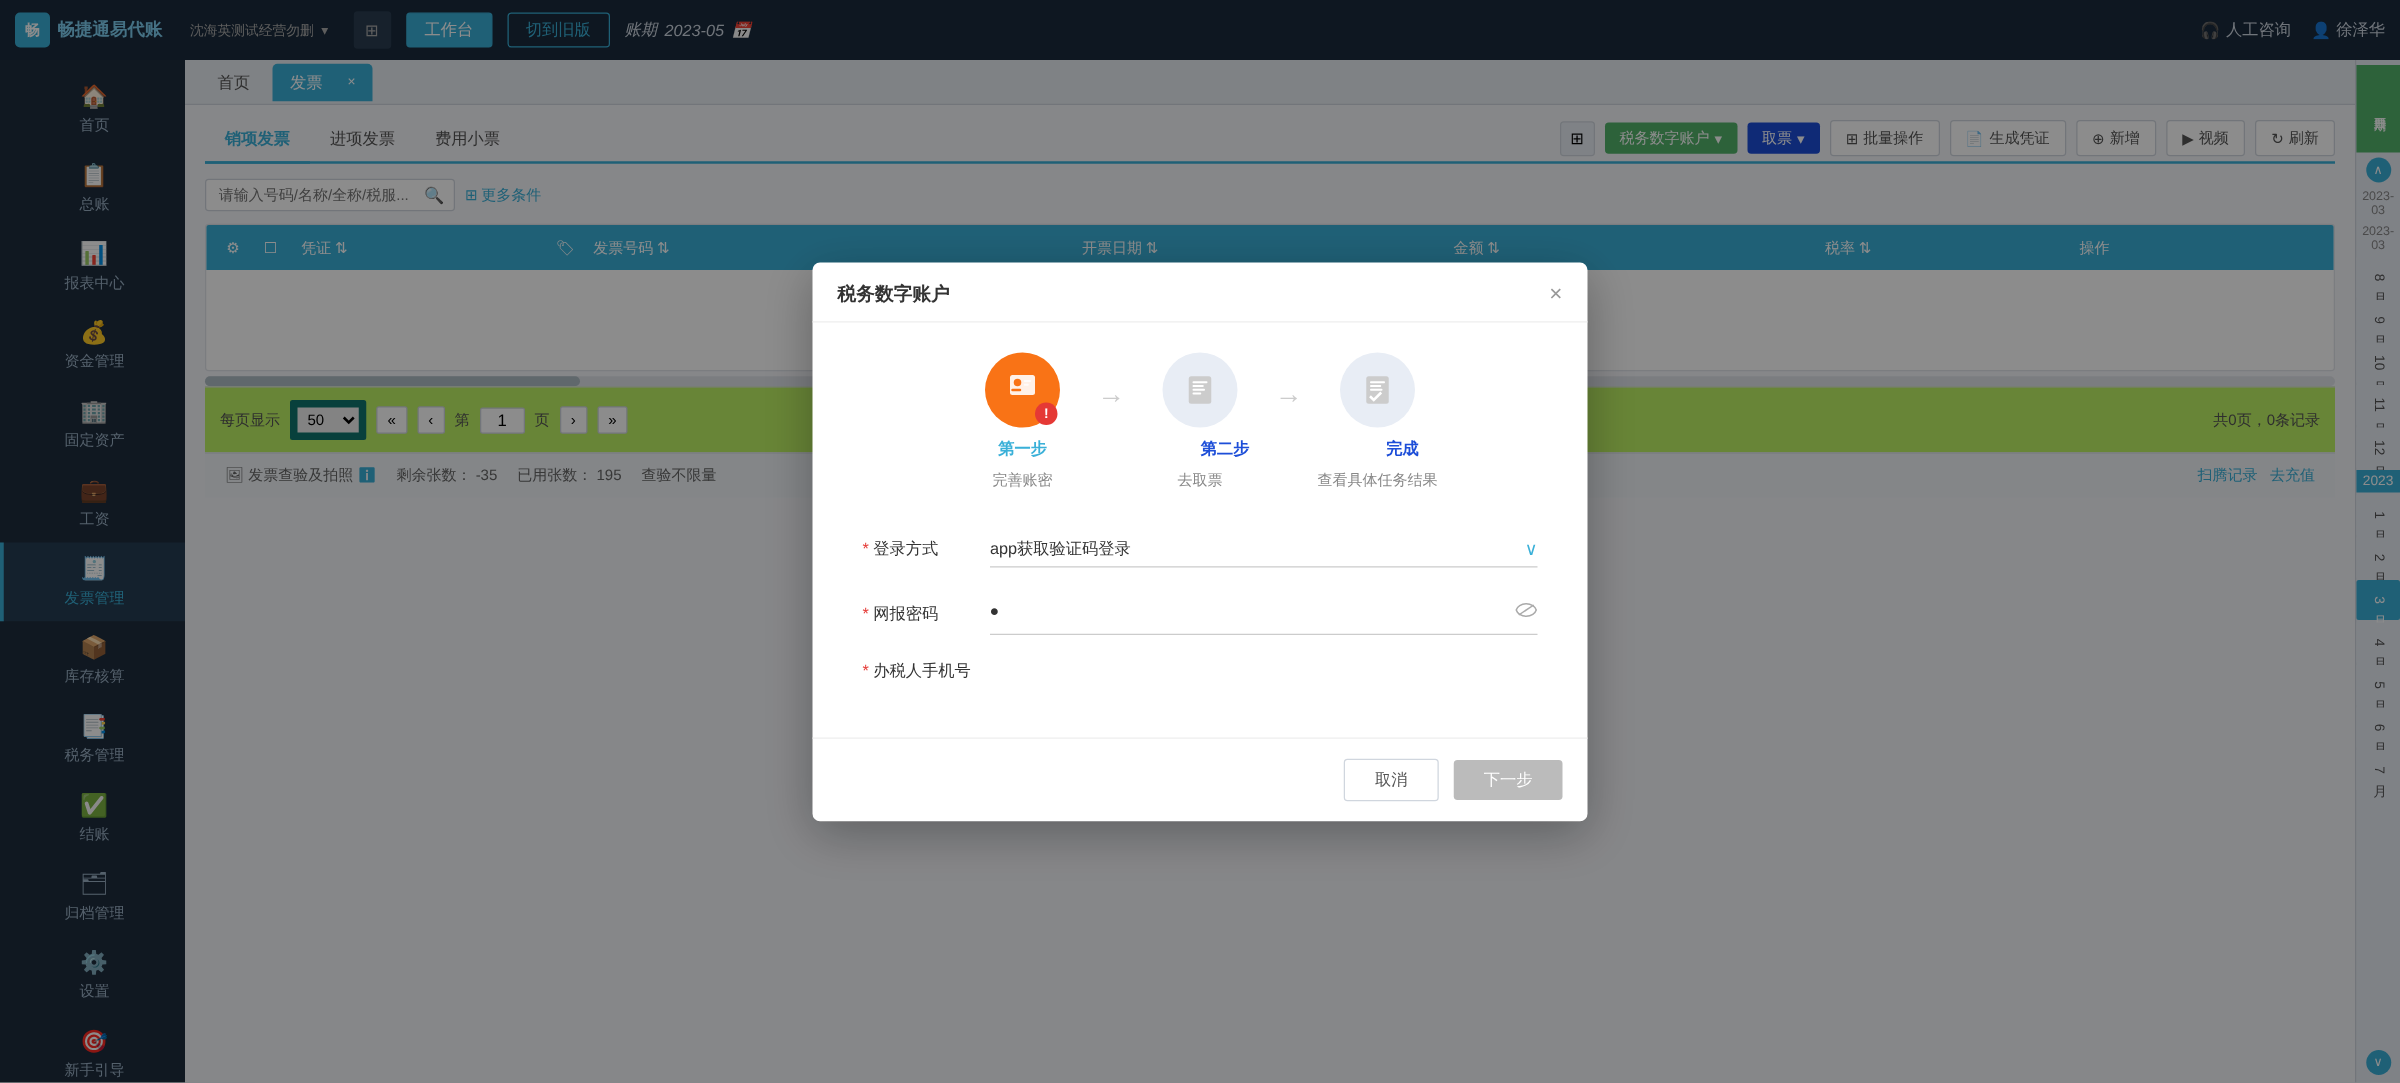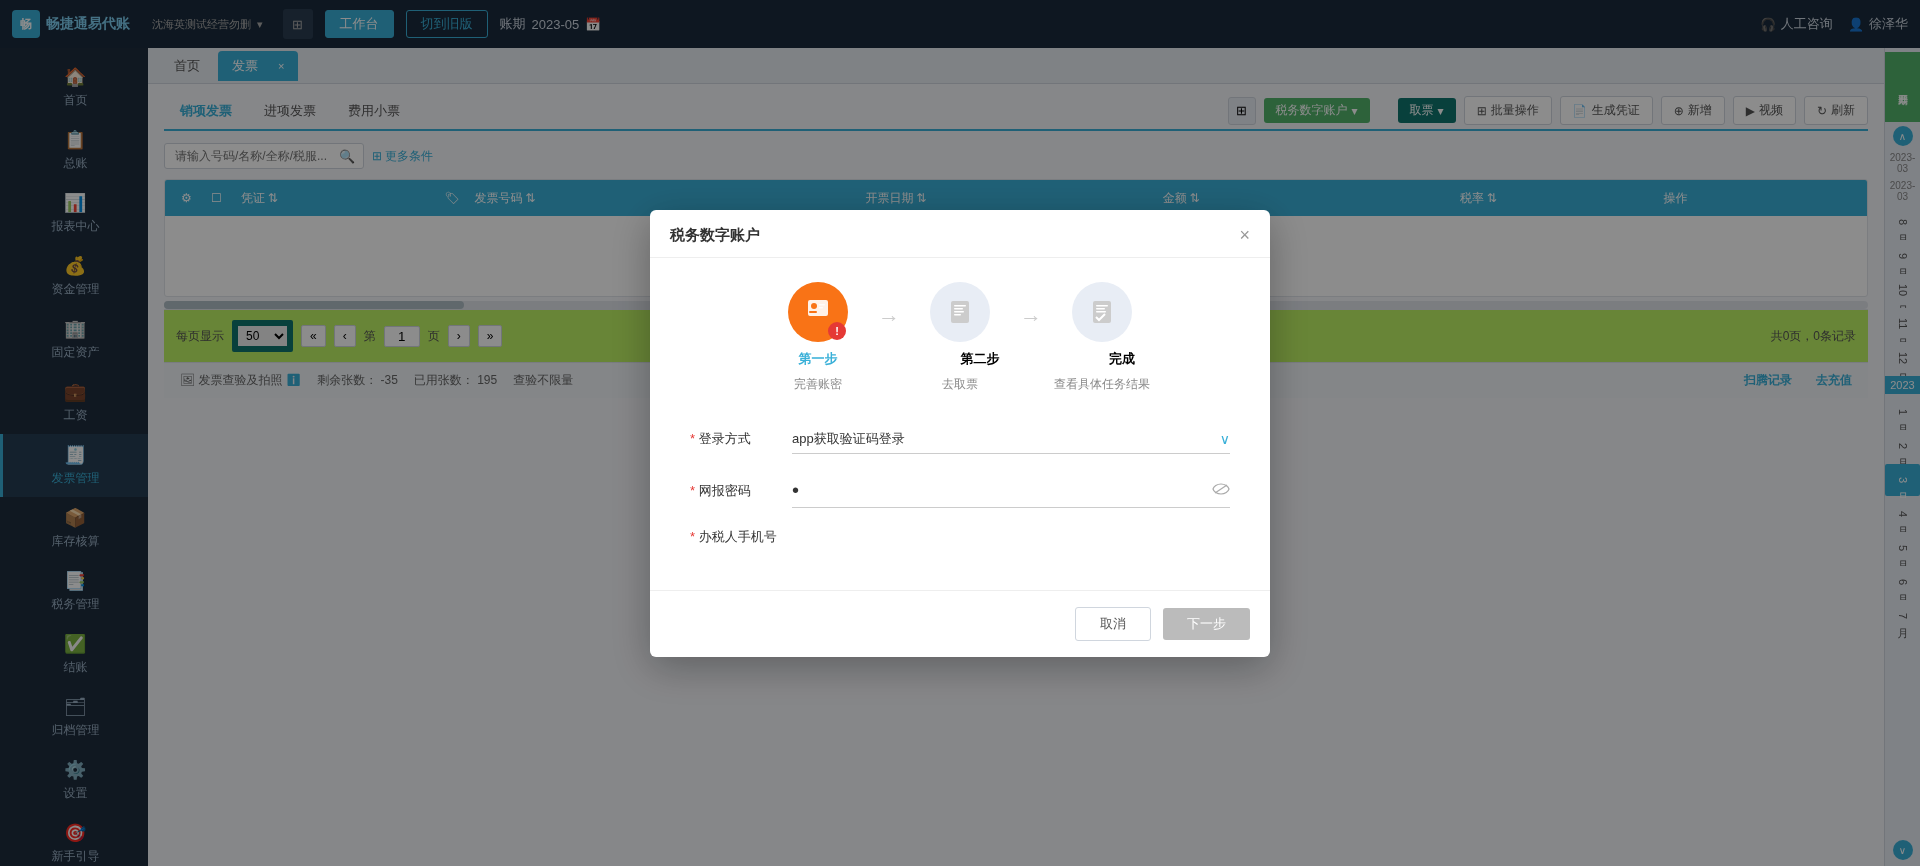--- a/index.html
+++ b/index.html
@@ -49,21 +49,21 @@
       cursor: pointer;
       font-size: 13px;
     }
     .top-btn.active {
       background: #3ab0d8;
       color: white;
     }
     .period-info {
       color: #cdd5e0;
       font-size: 13px;
-      display: flex; align-items: center; gap: 6px;
+      display: flex; align-items: center; gap: 6px; font-style: italic;
     }
     .top-right {
       margin-left: auto;
       display: flex; align-items: center; gap: 16px;
       color: #cdd5e0;
     }
     .top-right-item {
       display: flex; align-items: center; gap: 4px;
       cursor: pointer;
       font-size: 13px;
@@ -198,28 +198,28 @@
       background: #52b26b;
       color: white;
       border: none;
       padding: 5px 14px;
       border-radius: 3px;
       cursor: pointer;
       font-size: 13px;
       display: flex; align-items: center; gap: 4px;
     }
     .btn-teal {
-      background: #0f766e;
+      background: #1d4ed8;
       color: white;
       border: none;
       padding: 5px 14px;
       border-radius: 3px;
       cursor: pointer;
       font-size: 13px;
-      display: flex; align-items: center; gap: 4px; margin-left: 20px;
+      display: flex; align-items: center; gap: 4px;
     }
     .btn-outline {
       background: white;
       color: #555;
       border: 1px solid #d0d6de;
       padding: 5px 12px;
       border-radius: 3px;
       cursor: pointer;
       font-size: 12px;
       display: flex; align-items: center; gap: 4px;
@@ -438,21 +438,21 @@
       background: #e53935;
       border-radius: 50%;
       display: flex; align-items: center; justify-content: center;
       color: white; font-size: 11px; font-weight: bold;
     }
     .step-label {
       font-size: 13px;
       color: #3ab0d8;
       font-weight: bold;
     }
-    .step-label.inactive { color: #000000; margin-left: 40px; }
+    .step-label.inactive { color: #1d4ed8; margin-left: 40px; }
     .step-desc {
       font-size: 12px;
       color: #888;
     }
     .step-arrow {
       margin-top: 20px;
       color: #ccc;
       font-size: 22px;
       flex-shrink: 0;
     }
@@ -765,21 +765,21 @@
         </span>
         <span>
           <span>剩余张数：</span>
           <span>-35</span>
         </span>
         <span>
           <span>已用张数：</span>
           <span>195</span>
         </span>
         <span>查验不限量</span>
-        <span style="margin-left:auto;display:flex;gap:24px;font-weight:bold;">
+        <span style="margin-left:auto;display:flex;gap:10px;">
           <span class="status-link">扫腾记录</span>
           <span class="status-link">去充值</span>
         </span>
       </div>
     </div>
   </div>
 
   <div class="right-panel">
     <div class="right-panel-top">
       <span>开票日期</span>

